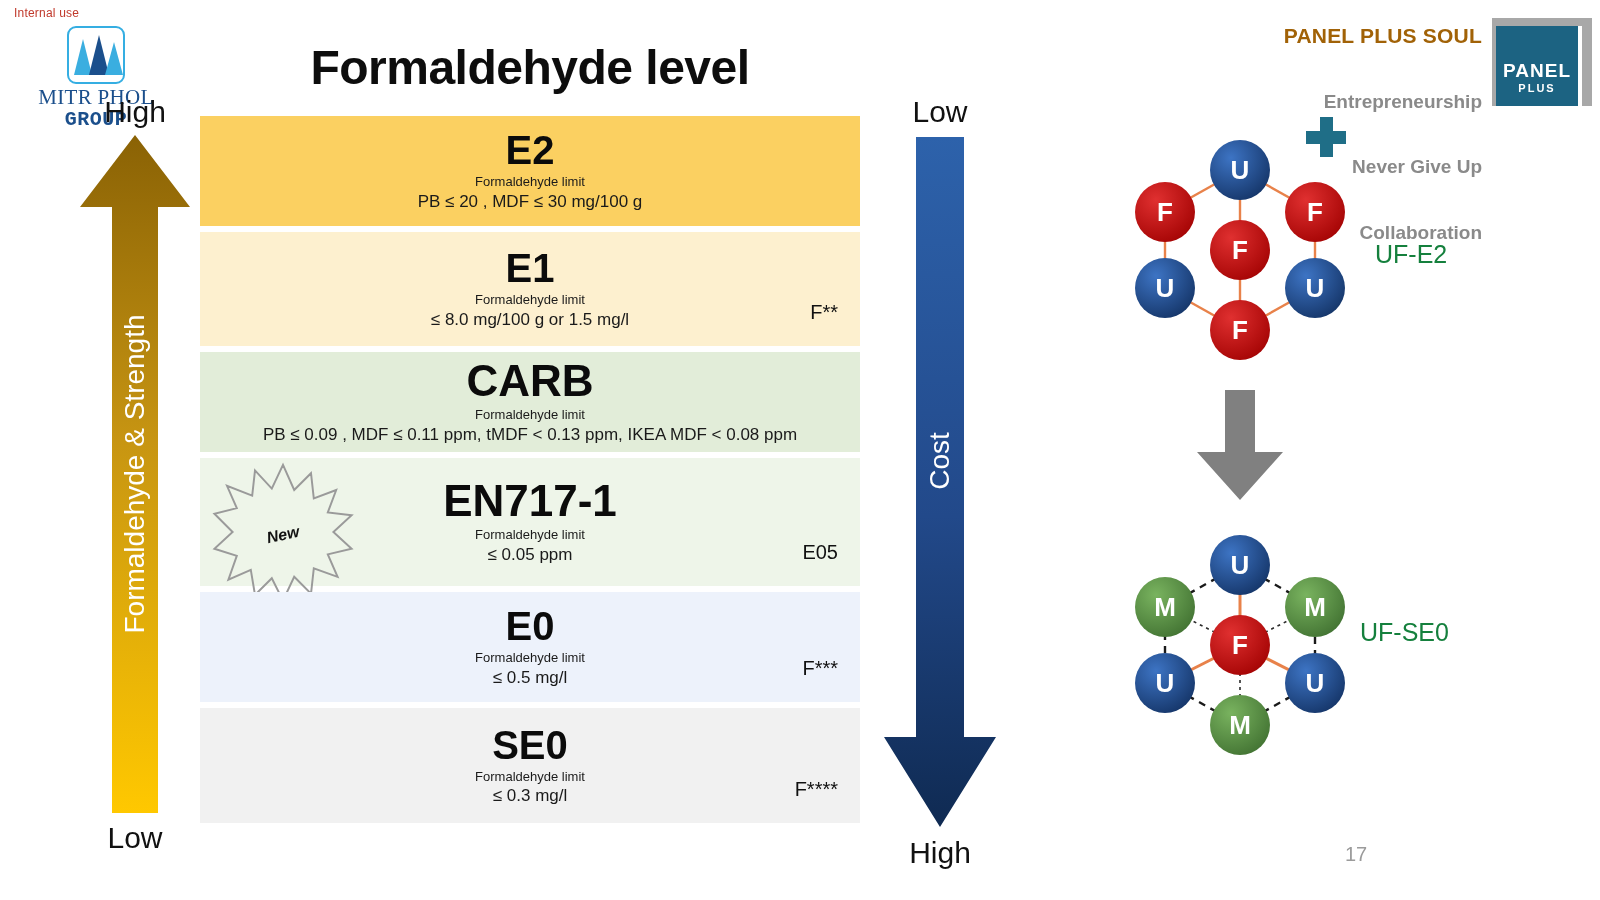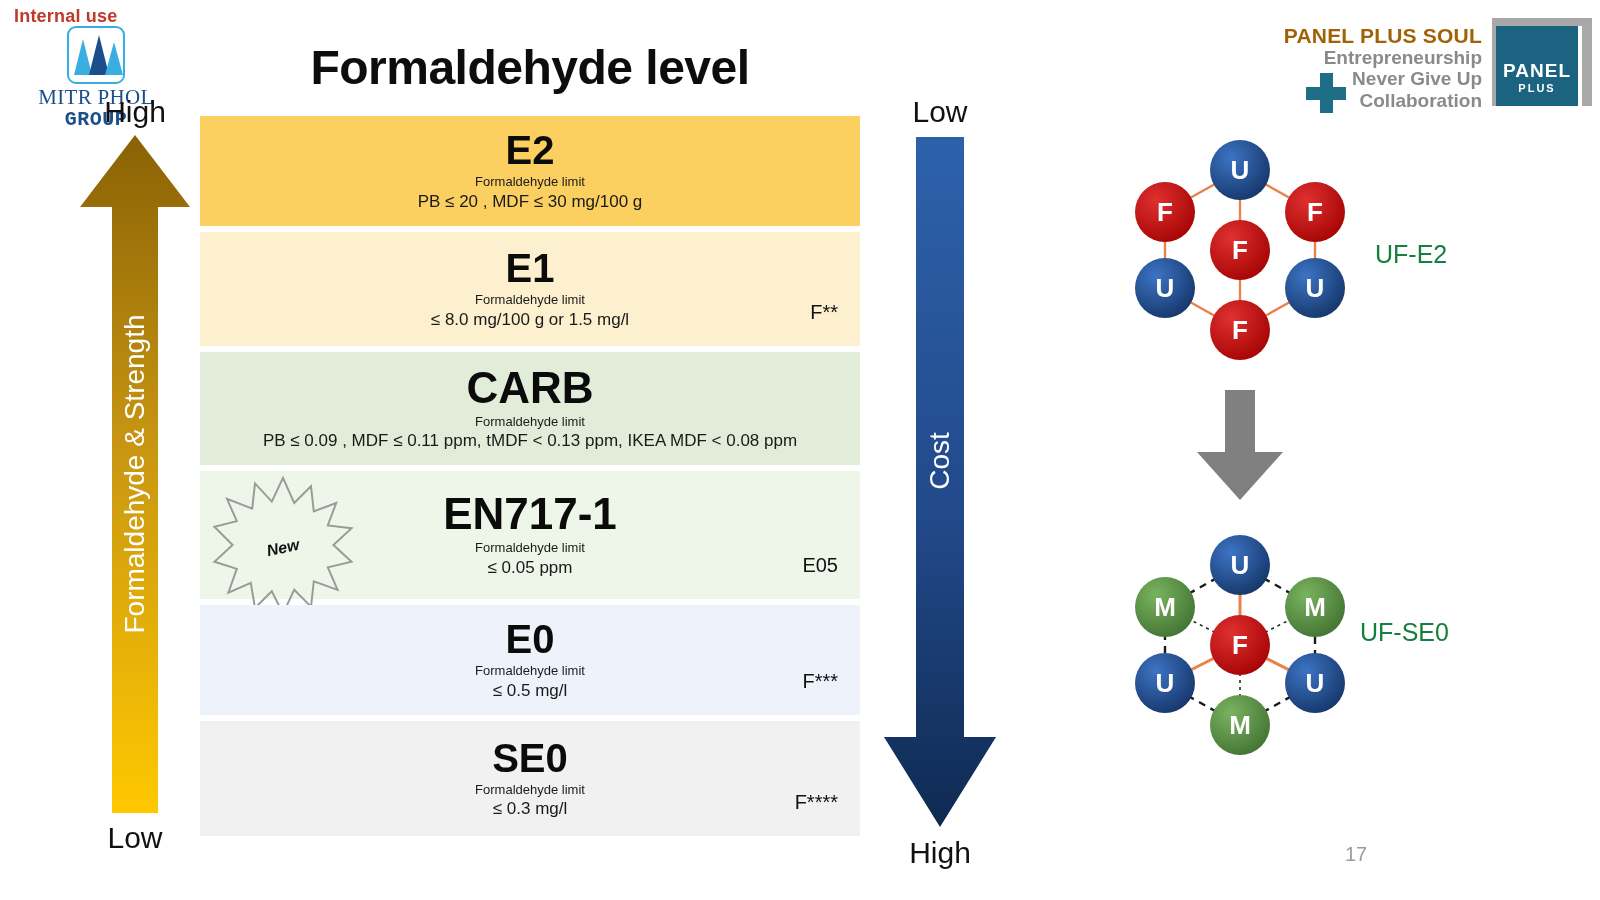--- a/index.html
+++ b/index.html
@@ -7,23 +7,22 @@
     width: 1600px; height: 900px;
     background: #ffffff;
     font-family: "Liberation Sans", sans-serif;
     overflow: hidden;
   }
   .slide { position: relative; width: 1600px; height: 900px; background: #fff; }
 
   
   .internal-use {
     position: absolute; left: 14px; top: 6px;
-    font-size: 18px; color: #c0392b;
+    font-size: 12px; color: #c0392b;
     letter-spacing: .2px;
-    font-weight: bold;
   }
   .logo-block { position: absolute; left: 26px; top: 26px; width: 140px; text-align: center; }
   .logo-mark {
     width: 58px; height: 58px; margin: 0 auto;
     border: 2px solid #35aee2; border-radius: 9px;
     background: #fff; position: relative; overflow: hidden;
   }
   .logo-mark .m1, .logo-mark .m2, .logo-mark .m3 {
     position: absolute; bottom: 7px; width: 0; height: 0;
     border-style: solid; border-color: transparent;
@@ -42,21 +41,21 @@
   }
 
   
   .pps { position: absolute; right: 8px; top: 18px; display: flex; align-items: flex-start; }
   .pps-text { text-align: right; padding-right: 10px; padding-top: 6px; }
   .pps-title {
     color: #a16207; font-weight: bold; font-size: 21px; letter-spacing: .2px;
     line-height: 1.1; white-space: nowrap;
   }
   .pps-lines { position: relative; padding-left: 0; }
-  .pps-line { color: #8a8a8a; font-weight: bold; font-size: 19px; line-height: 1.12; white-space: nowrap; }
+  .pps-line { color: #8a8a8a; font-weight: bold; font-size: 19px; line-height: 1.12; white-space: nowrap; margin-top: 44px; }
   .pps-plus {
     position: absolute; left: 22px; top: 26px; width: 40px; height: 40px;
   }
   .pps-plus:before, .pps-plus:after {
     content: ""; position: absolute; background: #1f6e87;
   }
   .pps-plus:before { left: 14px; top: 0; width: 13px; height: 40px; }
   .pps-plus:after  { left: 0; top: 14px; width: 40px; height: 13px; }
   .pp-logo { position: relative; width: 100px; height: 88px; background: #a8a8a8; }
   .pp-logo-inner {
@@ -203,21 +202,21 @@
         <div class="band-name">E2</div>
         <div class="band-limit-title">Formaldehyde limit</div>
         <div class="band-limit-value">PB ≤ 20 , MDF ≤ 30 mg/100 g</div>
       </div>
       <div class="band" style="background: rgb(253, 240, 207); height: 114px;">
         <div class="band-name">E1</div>
         <div class="band-limit-title">Formaldehyde limit</div>
         <div class="band-limit-value">≤ 8.0 mg/100 g or 1.5 mg/l</div>
         <div class="band-marker">F**</div>
       </div>
-      <div class="band" style="background: rgb(226, 237, 217); height: 113px;">
+      <div class="band" style="background: rgb(226, 237, 217); height: 100px;">
         <div class="band-name" style="font-size: 44px;">CARB</div>
         <div class="band-limit-title">Formaldehyde limit</div>
         <div class="band-limit-value">PB ≤ 0.09 , MDF ≤ 0.11 ppm, tMDF &lt; 0.13 ppm, IKEA MDF &lt; 0.08 ppm</div>
       </div>
       <div class="band" style="background: rgb(238, 245, 233); height: 128px;">
         <div class="burst"><svg width="150" height="140" viewBox="0 0 100 100" xmlns="http://www.w3.org/2000/svg">
             <polygon points="50,2 58,20 70,8 72,26 88,20 82,36 99,38 86,50 99,62 82,66 89,82 72,76 70,94 58,82 50,99 42,83 30,95 27,77 11,84 17,67 1,62 14,50 1,37 17,33 10,17 28,24 30,6 42,19" fill="none" stroke="#9a9a9a" stroke-width="1.4"></polygon>
           </svg><div class="burst-text">New</div></div>
         <div class="band-name" style="font-size: 44px;">EN717-1</div>
         <div class="band-limit-title">Formaldehyde limit</div>

